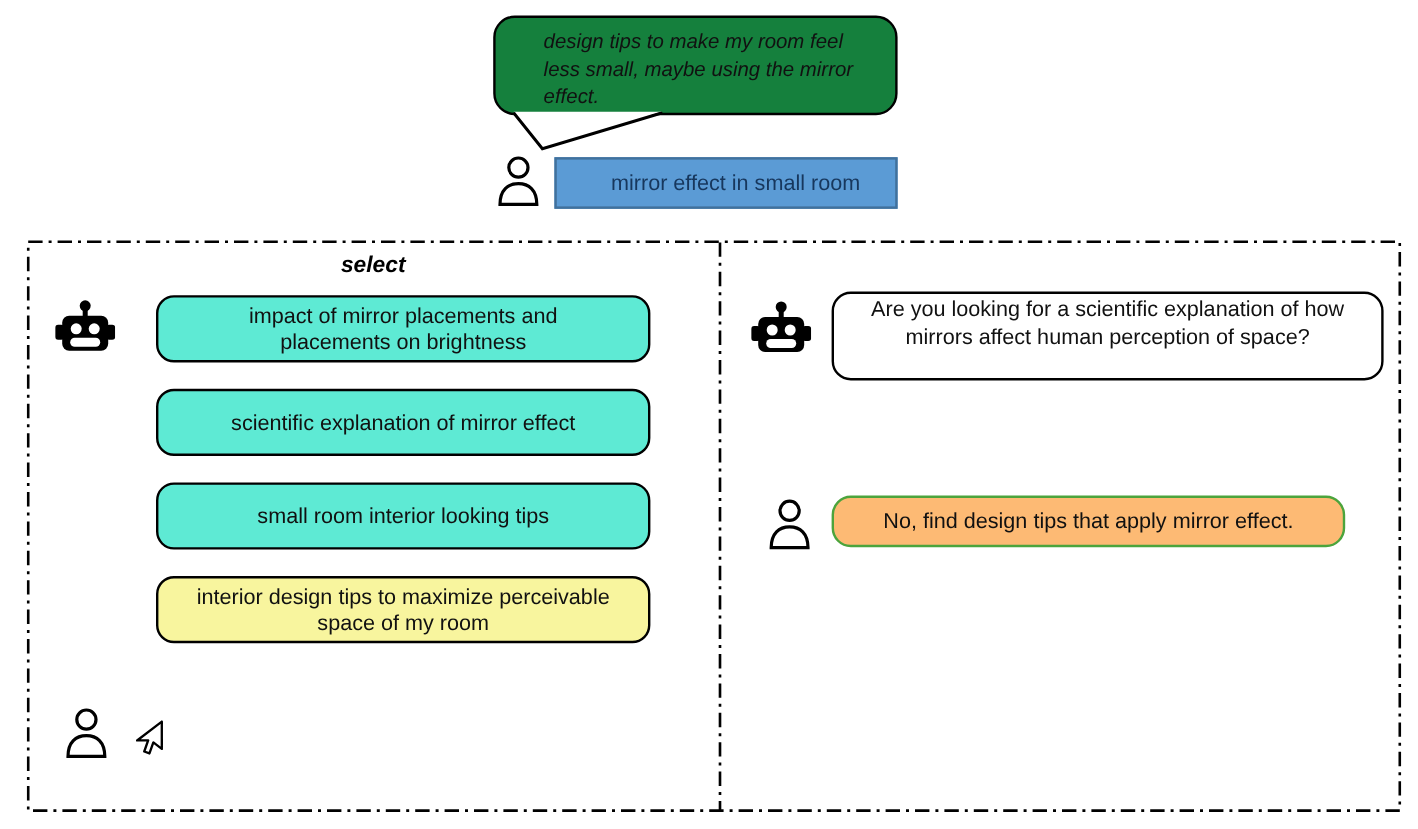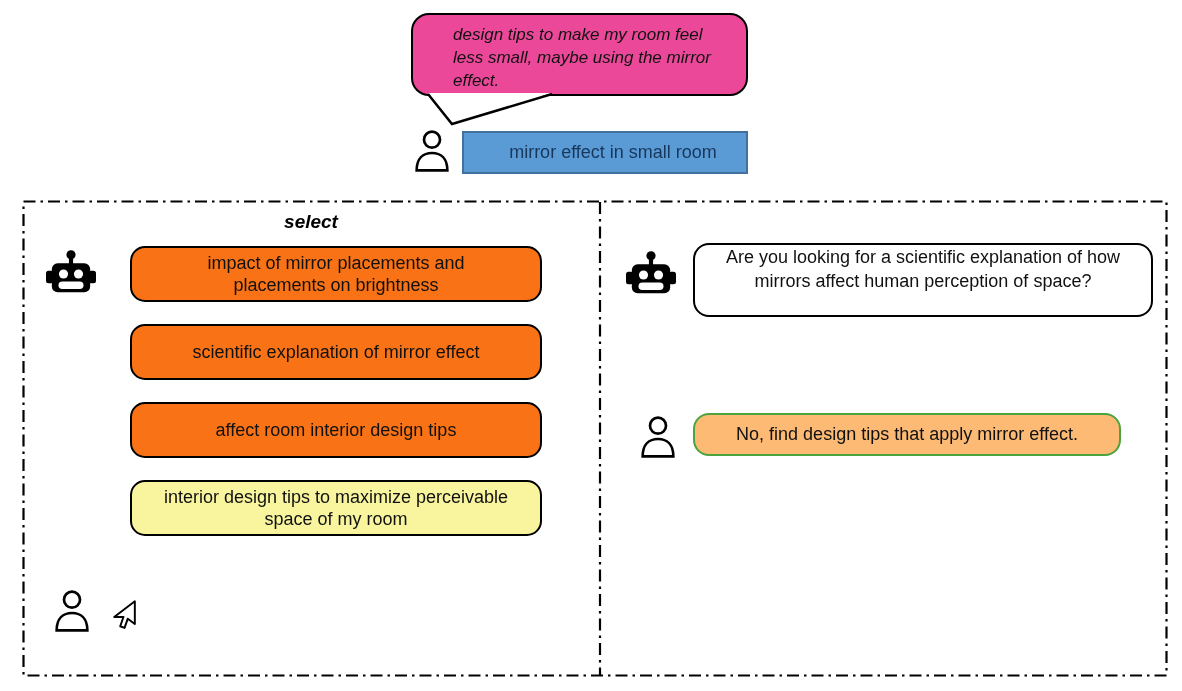--- a/index.html
+++ b/index.html
@@ -7,21 +7,21 @@
     position:relative;width:1182px;height:691px;background:#fff;
     font-family:"Liberation Sans", sans-serif;color:#111;overflow:hidden;
   }
   .abs{position:absolute;box-sizing:border-box;}
 
   
   .bubble{
     left:411px;top:13px;width:337px;height:83px;
     border:2.5px solid #000;border-radius:18px;
     font-style:italic;font-size:17px;line-height:23px;
-    padding:8px 18px 0 40px;background:#ec4899;
+    padding:8px 18px 0 40px;background:#15803d;
   }
   .tail{left:420px;top:93px;width:140px;height:34px;}
 
   
   .query-person{left:412px;top:128px;width:40px;height:46px;}
   .query-box{
     left:462px;top:131px;width:286px;height:43px;
     background:#5B9BD5;border:2px solid #41719C;
     display:flex;align-items:center;justify-content:center;
     font-size:18px;color:#17375D;padding-left:16px;
@@ -35,21 +35,21 @@
     font-style:italic;color:#000000;
   }
   .title-select{left:22px;width:578px;}
   .title-respond{left:600px;width:568px;margin-top:38px;}
 
   
   .options{left:130px;top:246px;width:412px;}
   .opt{
     height:56px;margin-bottom:22px;border:2.5px solid #000;border-radius:15px;
     display:flex;align-items:center;justify-content:center;text-align:center;
-    font-size:18px;line-height:22px;background:#f97316;box-sizing:border-box;
+    font-size:18px;line-height:22px;background:#5eead4;box-sizing:border-box;
   }
   .opt span{max-width:345px;display:inline-block;}
   .opt.highlighted{background:#F8F59E;}
 
   .robot-left{left:46px;top:249px;width:50px;height:50px;}
   .person-left{left:52px;top:588px;width:40px;height:46px;}
   .cursor{left:111px;top:600px;width:26px;height:33px;}
 
   
   .robot-right{left:626px;top:250px;width:50px;height:50px;}
@@ -108,21 +108,21 @@
   </svg>
 
   <div class="abs options">
     <div class="opt">
       <span>impact of mirror placements and placements on brightness</span>
     </div>
     <div class="opt">
       <span>scientific explanation of mirror effect</span>
     </div>
     <div class="opt">
-      <span>affect room interior design tips</span>
+      <span>small room interior looking tips</span>
     </div>
     <div class="opt highlighted">
       <span>interior design tips to maximize perceivable space of my room</span>
     </div>
   </div>
 
   <svg class="abs person-left" viewBox="0 0 60 66">
     <circle cx="30" cy="16" r="12" fill="none" stroke="#000" stroke-width="4"></circle>
     <path d="M7 62 C7 44 17 36 30 36 C43 36 53 44 53 62 Z" fill="none" stroke="#000" stroke-width="4"></path>
   </svg>

